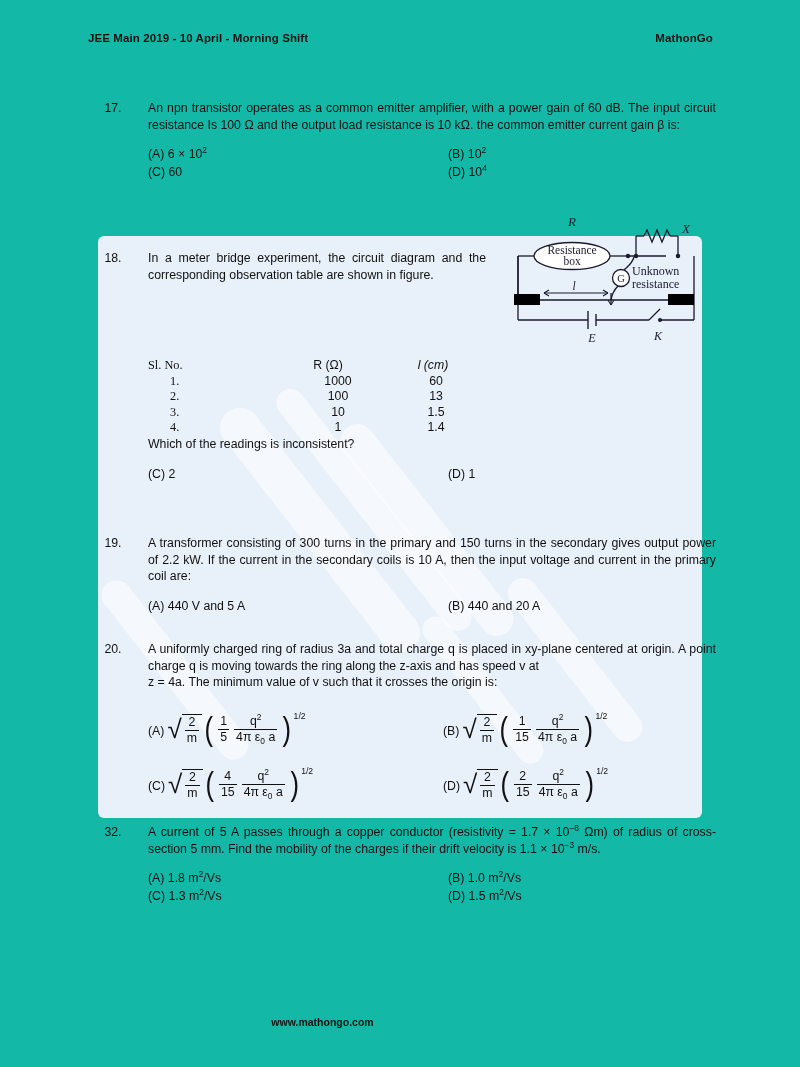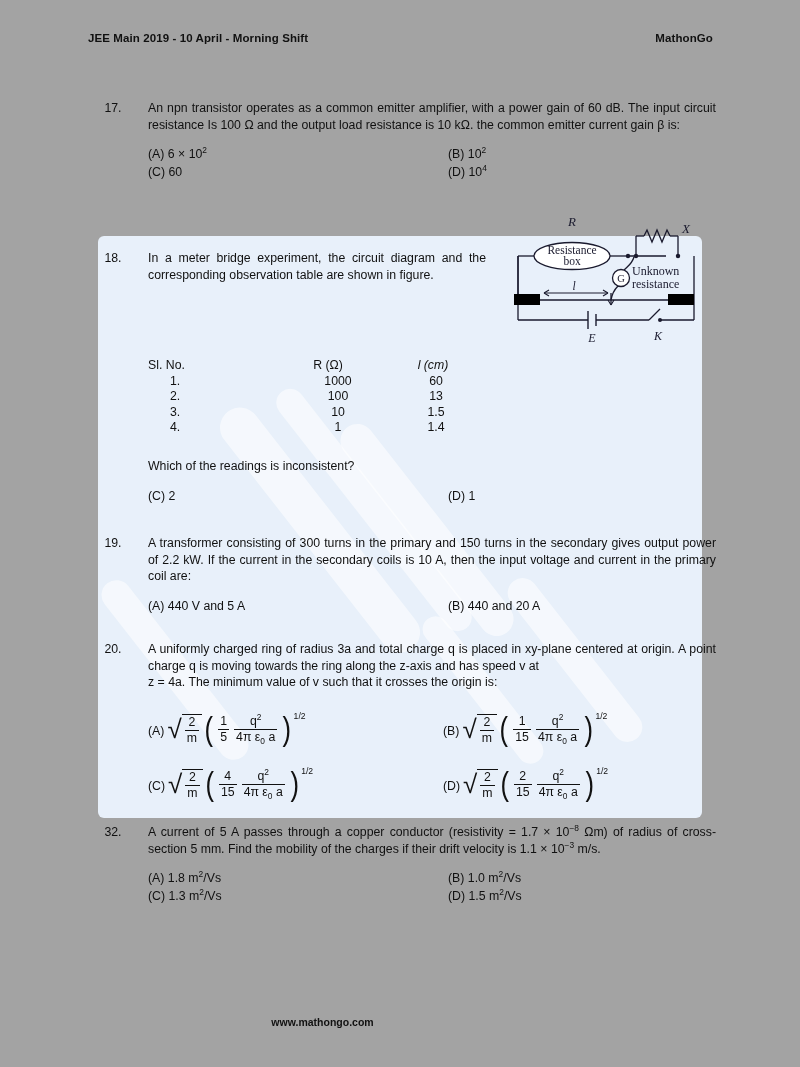--- a/index.html
+++ b/index.html
@@ -5,21 +5,21 @@
   html, body {
     margin: 0;
     padding: 0;
     background: #7a7a7a;
   }
   .page {
     position: relative;
     width: 800px;
     height: 1067px;
     margin: 0 auto;
-    background: #a3a3a3;
+    background: #14b8a6;
     font-family: "Liberation Sans", sans-serif;
     color: #111;
     overflow: hidden;
   }
   
   .blue-band {
     position: absolute;
     left: 100px;
     top: 235px;
     width: 600px;
@@ -108,21 +108,21 @@
     font-size: 12.3px;
     line-height: 15.6px;
   }
   .obstable .trow { display: flex; }
   .obstable .c0 { width: 120px; text-align: left; }
   .obstable .c1 { width: 120px; text-align: center; }
   .obstable .c2 { width: 90px;  text-align: center; }
   .obstable .hrow .c0 { text-align: left; }
   .obstable .hrow .c1 { text-align: center; }
   .obstable .hrow .c2 { text-align: center; }
-  .obstable .trow .c0 { padding-left: 22px; }
+  .obstable .trow .c0 { padding-left: 22px; font-family: Liberation Serif, serif; }
   .ital { font-style: italic; }
 
   
   .figure {
     position: absolute;
     left: 508px;
     top: 210px;
     width: 196px;
     height: 135px;
   }
@@ -330,21 +330,21 @@
           <div class="c2">1.5</div>
         </div>
         <div class="trow">
           <div class="c0">4.</div>
           <div class="c1">1</div>
           <div class="c2">1.4</div>
         </div>
       </div>
     </div>
 
-    <div class="q" style="left:148px; top:458px; width:560px;">
+    <div class="q" style="left:148px; top:436px; width:560px;">
       <div style="margin-left:0;">
         <div>Which of the readings is inconsistent?</div>
         <div class="opts">
           <div class="optrow">
             <div class="oa">
               <span>(C)</span>
               <span>2</span>
             </div>
             <div class="ob">
               <span>(D)</span>

